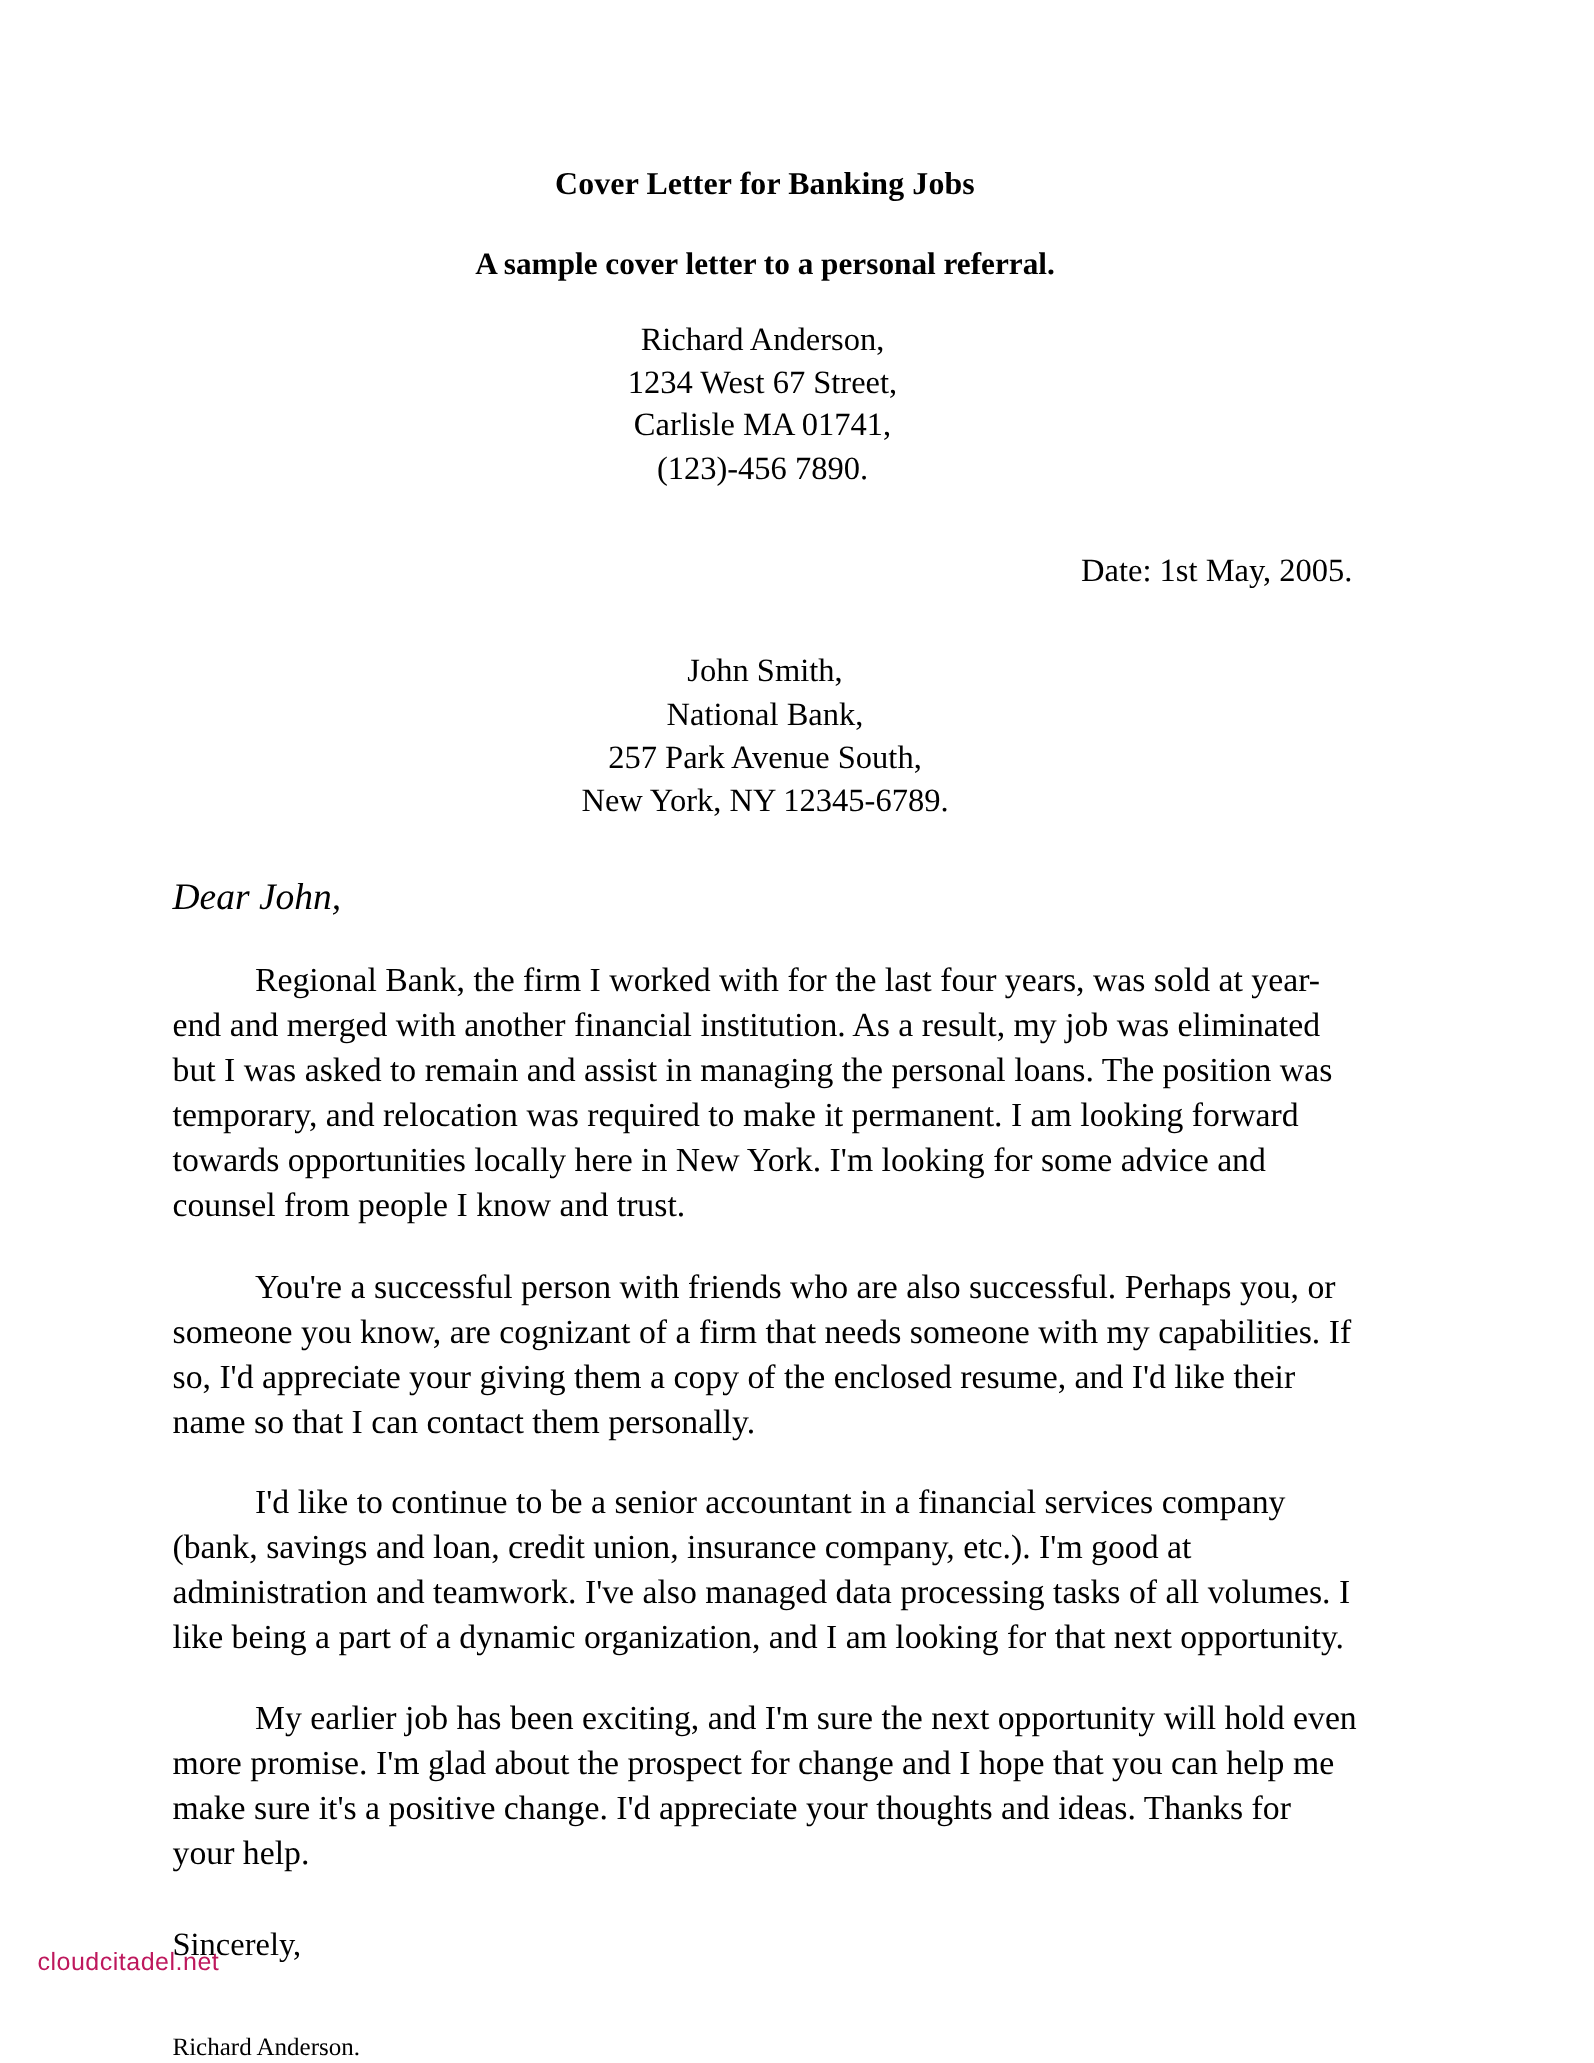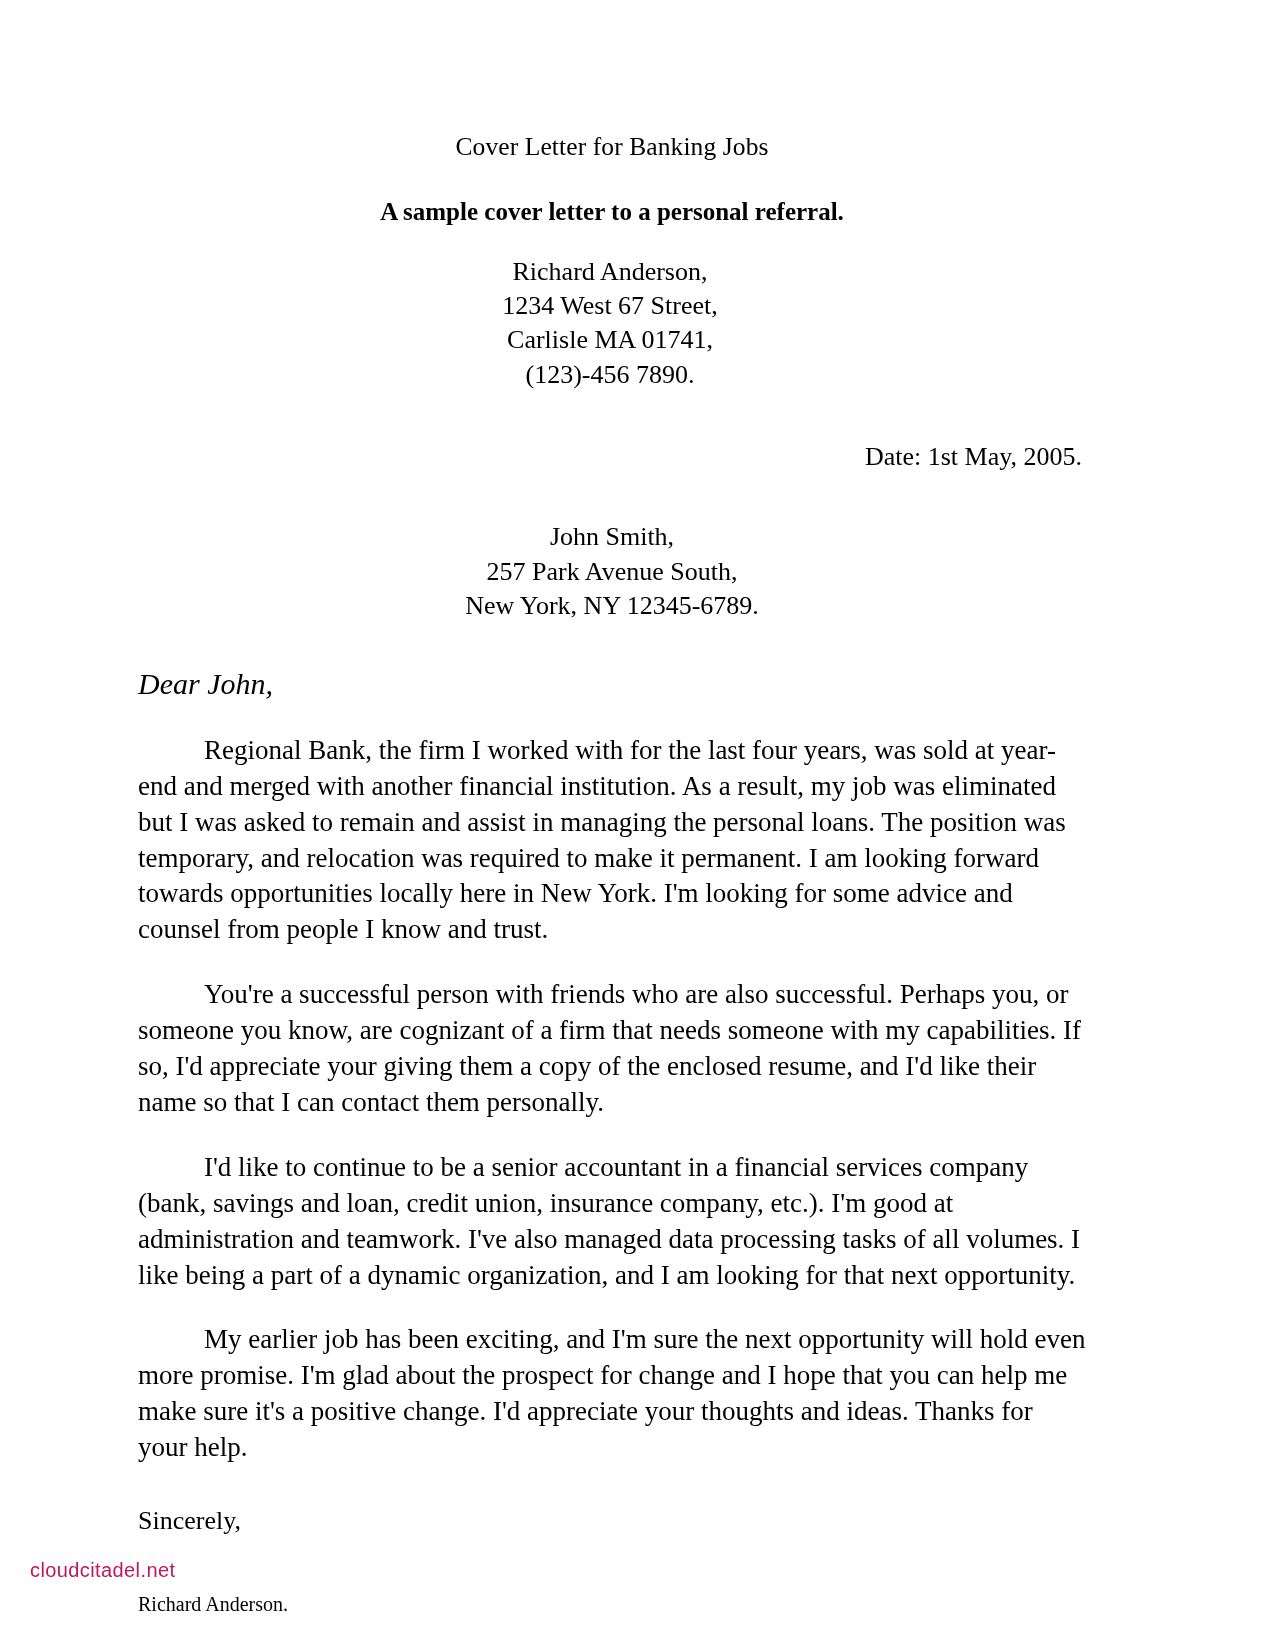--- a/index.html
+++ b/index.html
@@ -27,21 +27,21 @@
 
   .letter {
     position: absolute;
     left: 138px;
     top: 132px;
     width: 948px;
   }
 
   .doc-title {
     font-size: 25.5px;
-    font-weight: normal;
+    font-weight: bold;
     text-align: center;
     letter-spacing: 0.1px;
     margin: 0 0 34px 0;
     line-height: 1.2;
   }
 
   .doc-subtitle {
     font-size: 25px;
     font-weight: bold;
     text-align: center;
@@ -134,20 +134,21 @@
       <span class="line">Richard Anderson,</span>
       <span class="line">1234 West 67 Street,</span>
       <span class="line">Carlisle MA 01741,</span>
       <span class="line">(123)-456 7890.</span>
     </div>
 
     <div class="date-line">Date: 1st May, 2005.</div>
 
     <div class="recipient-block">
       <span class="line">John Smith,</span>
+      <span class="line">National Bank,</span>
       <span class="line">257 Park Avenue South,</span>
       <span class="line">New York, NY 12345-6789.</span>
     </div>
 
     <div class="salutation">Dear John,</div>
 
     <p class="body-paragraph">Regional Bank, the firm I worked with for the last four years, was sold at year-end and merged with another financial institution. As a result, my job was eliminated but I was asked to remain and assist in managing the personal loans. The position was temporary, and relocation was required to make it permanent. I am looking forward towards opportunities locally here in New York. I'm looking for some advice and counsel from people I know and trust.</p>
 
     <p class="body-paragraph">You're a successful person with friends who are also successful. Perhaps you, or someone you know, are cognizant of a firm that needs someone with my capabilities. If so, I'd appreciate your giving them a copy of the enclosed resume, and I'd like their name so that I can contact them personally.</p>
 

